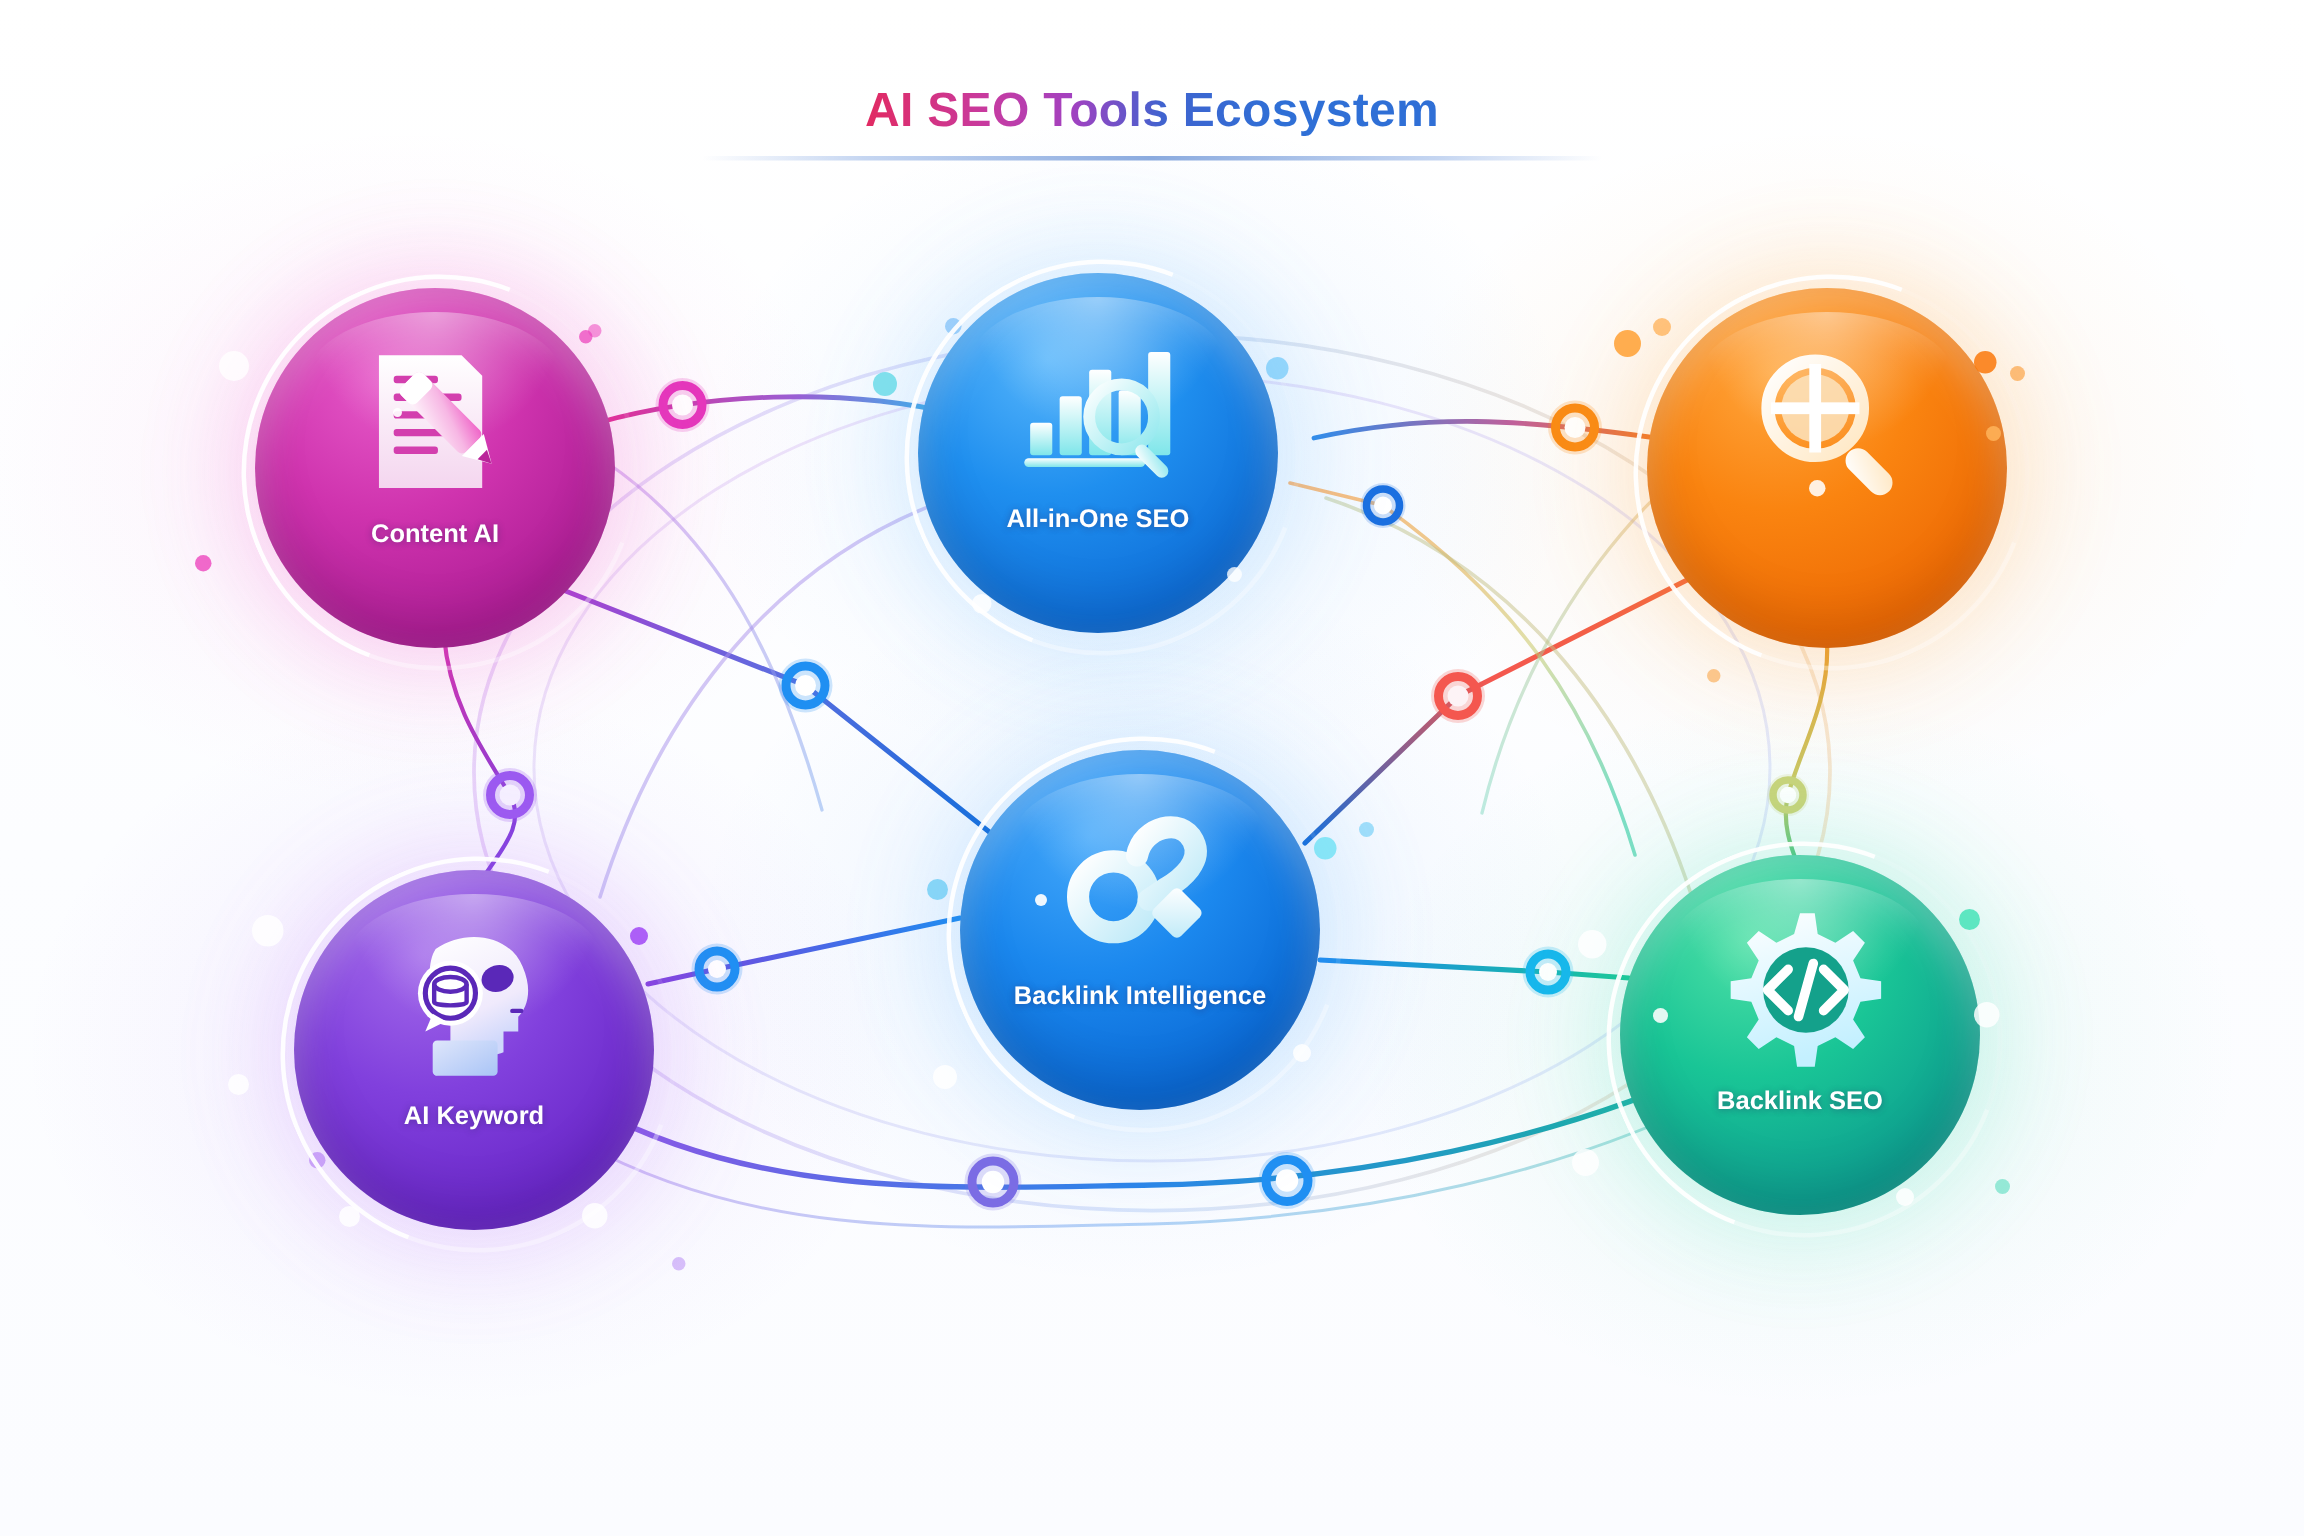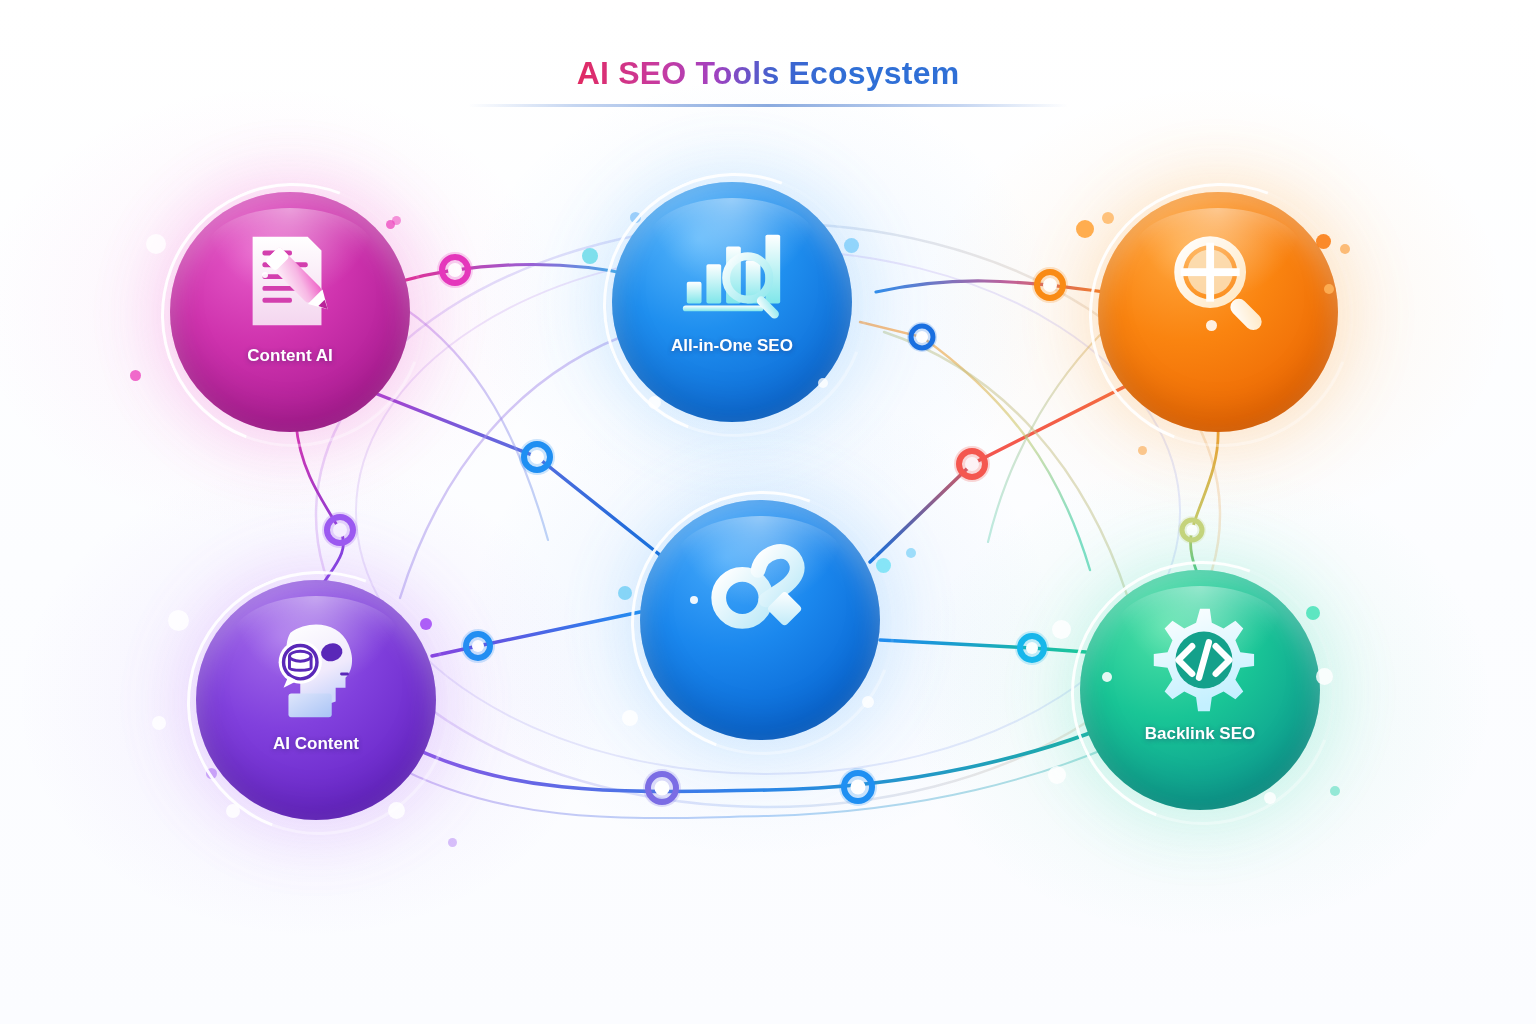--- a/index.html
+++ b/index.html
@@ -451,21 +451,21 @@
       <ellipse cx="76" cy="38" rx="11" ry="9" fill="#5a28b8" transform="rotate(-16 76 38)"></ellipse>
       <circle cx="44" cy="48" r="22" fill="#ffffff"></circle>
       <circle cx="44" cy="48" r="17" fill="none" stroke="#5a28b8" stroke-width="3.5"></circle>
       <path d="M32 62 L27 74 L41 67 Z" fill="#ffffff"></path>
       <g stroke="#5a28b8" stroke-width="3" fill="none">
         <ellipse cx="44" cy="42" rx="11" ry="5"></ellipse>
         <path d="M33 42 V54 C33 57 55 57 55 54 V42"></path>
       </g>
       <path d="M86 60 L92 60" stroke="#5a28b8" stroke-width="3" stroke-linecap="round"></path>
     </svg>
-    <div class="label">AI Content</div>
+    <div class="label">AI Keyword</div>
     <div class="spark" style="left:-28px; top:30px; width:21px; height:21px; opacity:.9;"></div>
     <div class="spark" style="left:-44px; top:136px; width:14px; height:14px; opacity:.9;"></div>
     <div class="spark" style="left:224px; top:38px; width:12px; height:12px; background:rgba(155,60,245,.8);"></div>
     <div class="spark" style="left:30px; top:224px; width:14px; height:14px; opacity:.9;"></div>
     <div class="spark" style="left:192px; top:222px; width:17px; height:17px; opacity:.9;"></div>
   </div>
 
   <div class="node" style="left:640px; top:500px; z-index:20;">
     <div class="halo halo-blue2"></div>
     <div class="orb orb-blue2"></div>
@@ -475,20 +475,21 @@
       <defs>
         <linearGradient id="bk-g" x1="0" y1="0" x2="1" y2="1">
           <stop offset="0%" stop-color="#ffffff"></stop>
             <stop offset="100%" stop-color="#bfeaf8"></stop>
         </linearGradient>
       </defs>
       <circle cx="42" cy="64" r="24" fill="none" stroke="url(#bk-g)" stroke-width="15"></circle>
       <path d="M58 36 C62 16 88 10 96 26 C103 40 88 52 78 58 L66 66" fill="none" stroke="url(#bk-g)" stroke-width="15" stroke-linecap="round"></path>
       <rect x="72" y="62" width="26" height="26" rx="4" fill="url(#bk-g)" transform="rotate(45 85 75)"></rect>
     </svg>
+    <div class="label">Backlink Intelligence</div>
     <div class="spark" style="left:-22px; top:86px; width:14px; height:14px; background:rgba(110,205,245,.8);"></div>
     <div class="spark" style="left:236px; top:58px; width:15px; height:15px; background:rgba(110,225,245,.8);"></div>
     <div class="spark" style="left:50px; top:96px; width:8px; height:8px;"></div>
     <div class="spark" style="left:-18px; top:210px; width:16px; height:16px; opacity:.9;"></div>
     <div class="spark" style="left:222px; top:196px; width:12px; height:12px; opacity:.9;"></div>
   </div>
 
   <div class="node" style="left:1080px; top:570px; z-index:20;">
     <div class="halo halo-green"></div>
     <div class="orb orb-green"></div>

